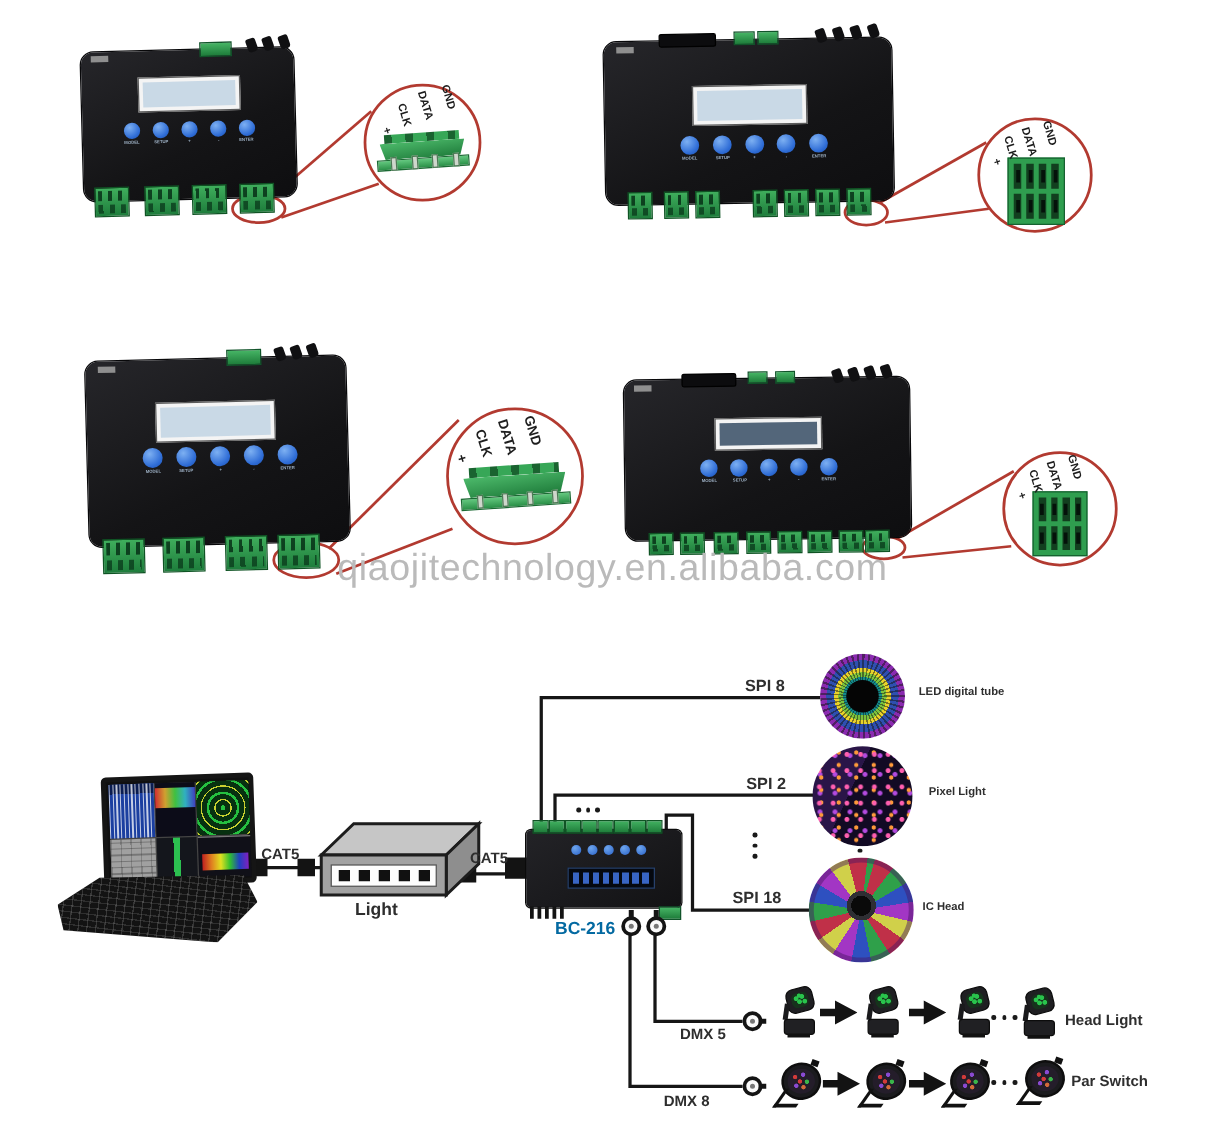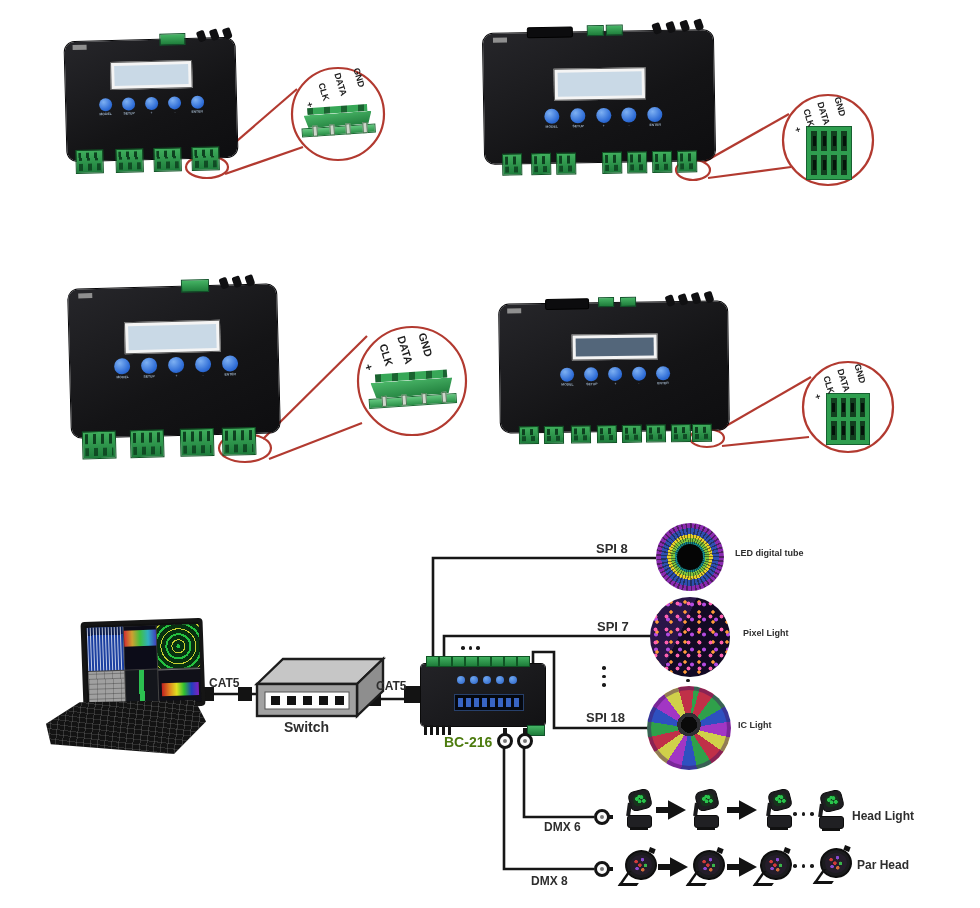--- a/index.html
+++ b/index.html
@@ -395,38 +395,39 @@
     <b></b>
       <b></b>
       <b></b>
       <b></b>
   </div>
   <span class="pinlab" style="left:817px;top:389px;font-size:9px">+</span>
   <span class="pinlab" style="left:826px;top:371px;font-size:9px">CLK</span>
   <span class="pinlab" style="left:840px;top:364px;font-size:9px">DATA</span>
   <span class="pinlab" style="left:857px;top:359px;font-size:9px">GND</span>
 
+  <div class="wm">qiaojitechnology.en.alibaba.com</div>
 
   <div class="laptop">
     <div class="lscreen">
       <div class="lgrid">
         <div class="lp1"></div>
         <div class="lp2"></div>
         <div class="lp3"></div>
         <div class="lp4"></div>
         <div class="lp5"></div>
         <div class="lp6"></div>
       </div>
     </div>
     <div class="lbase"></div>
   </div>
 
   <span class="lbl" style="left:209px;top:676px;font-size:12px">CAT5</span>
   <span class="lbl" style="left:376px;top:679px;font-size:12px">CAT5</span>
-  <span class="lbl" style="left:284px;top:719px;font-size:14px">Switch</span>
+  <span class="lbl" style="left:284px;top:719px;font-size:14px">Light</span>
 
   <div class="bc" style="left:421px;top:664px;width:124px;height:62px">
     <i class="tport" style="left:5px;top:-8px"></i>
     <i class="tport" style="left:18px;top:-8px"></i>
     <i class="tport" style="left:31px;top:-8px"></i>
     <i class="tport" style="left:44px;top:-8px"></i>
     <i class="tport" style="left:57px;top:-8px"></i>
     <i class="tport" style="left:70px;top:-8px"></i>
     <i class="tport" style="left:83px;top:-8px"></i>
     <i class="tport" style="left:96px;top:-8px"></i>
@@ -445,46 +446,46 @@
     <i class="fin" style="left:27px;top:61px"></i>
     <i class="gport" style="left:106px;top:61px;width:16px;height:9px"></i>
   </div>
   <div class="hdots" style="left:461px;top:646px;gap:4px">
       <i></i>
       <i></i>
       <i></i>
     </div>
   <div class="xlr xlr-d" style="left:497px;top:733px"></div>
   <div class="xlr xlr-d" style="left:517px;top:733px"></div>
-  <span class="lbl" style="left:444px;top:734px;font-size:14px;color:#4d7c0f">BC-216</span>
+  <span class="lbl" style="left:444px;top:734px;font-size:14px;color:#0369a1">BC-216</span>
 
   <span class="lbl" style="left:596px;top:541px;font-size:13px">SPI 8</span>
-  <span class="lbl" style="left:597px;top:619px;font-size:13px">SPI 7</span>
+  <span class="lbl" style="left:597px;top:619px;font-size:13px">SPI 2</span>
   <span class="lbl" style="left:586px;top:710px;font-size:13px">SPI 18</span>
   <div class="vdots" style="left:602px;top:666px">
       <i></i>
       <i></i>
       <i></i>
     </div>
   <div class="vdots" style="left:686px;top:670px">
       <i></i>
       <i></i>
       <i></i>
     </div>
 
   <div class="circ c-tube" style="left:656px;top:523px"></div>
   <div class="circ c-pixel" style="left:650px;top:597px"></div>
   <div class="circ c-strip" style="left:647px;top:686px"></div>
   <span class="lbl" style="left:735px;top:548px;font-size:9px">LED digital tube</span>
   <span class="lbl" style="left:743px;top:628px;font-size:9px">Pixel Light</span>
-  <span class="lbl" style="left:738px;top:720px;font-size:9px">IC Light</span>
+  <span class="lbl" style="left:738px;top:720px;font-size:9px">IC Head</span>
 
   <div class="xlr xlr-r" style="left:594px;top:809px"></div>
   <div class="xlr xlr-r" style="left:594px;top:861px"></div>
-  <span class="lbl" style="left:544px;top:820px;font-size:12px">DMX 6</span>
+  <span class="lbl" style="left:544px;top:820px;font-size:12px">DMX 5</span>
   <span class="lbl" style="left:531px;top:874px;font-size:12px">DMX 8</span>
 
   <div class="mh" style="left:626px;top:790px">
       <div class="mhead"></div>
       <div class="yoke"></div>
       <div class="mbase"></div>
     </div>
   <div class="arr" style="left:656px;top:799px"></div>
   <div class="mh" style="left:693px;top:790px">
       <div class="mhead"></div>
@@ -529,15 +530,15 @@
   <div class="hdots" style="left:793px;top:864px">
       <i></i>
       <i></i>
       <i></i>
     </div>
   <div class="par" style="left:818px;top:846px">
       <div class="pface"></div>
       <div class="pleg"></div>
       <div class="pstub"></div>
     </div>
-  <span class="lbl" style="left:857px;top:858px;font-size:12px">Par Head</span>
+  <span class="lbl" style="left:857px;top:858px;font-size:12px">Par Switch</span>
 
 </div>
 
 </body></html>

